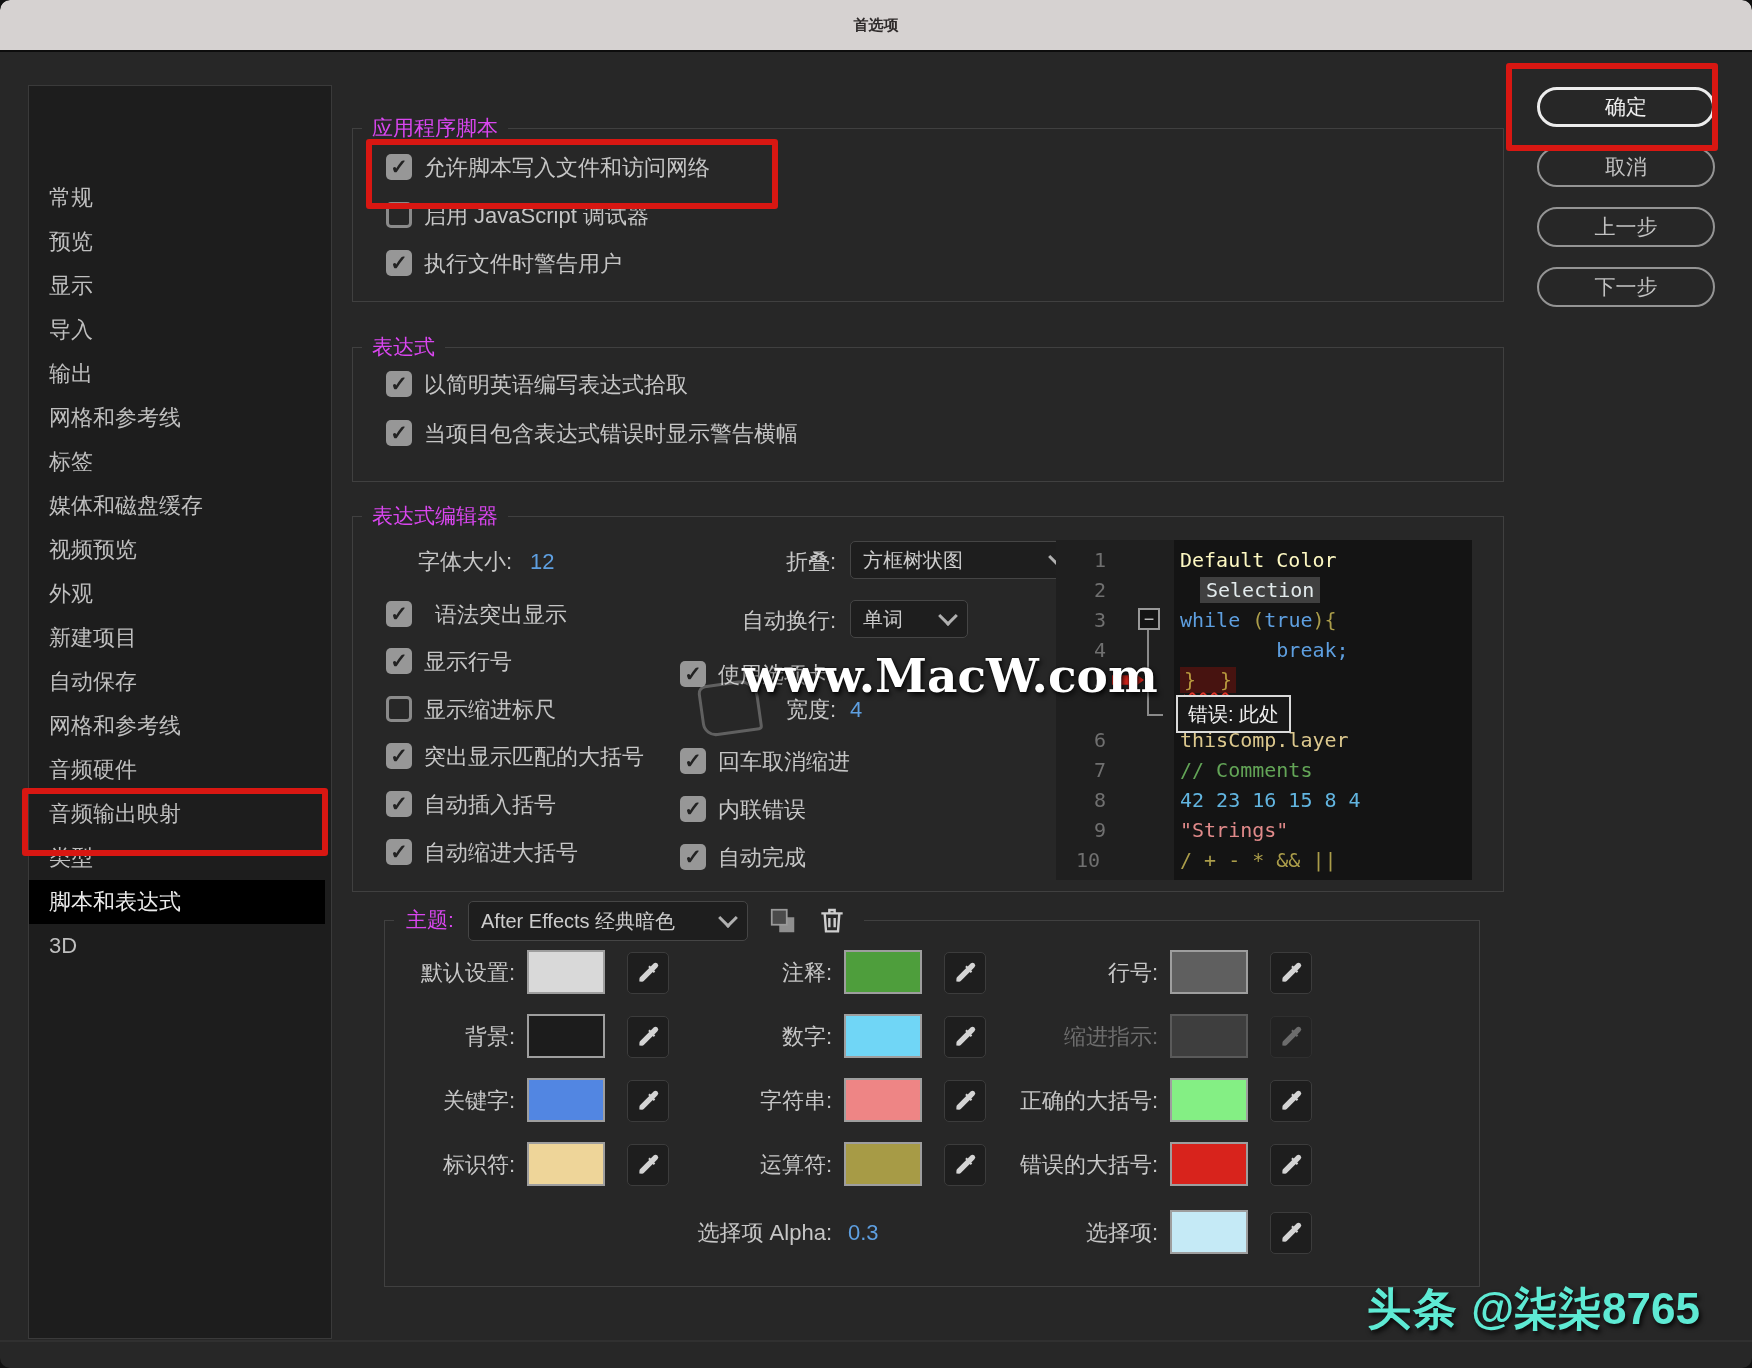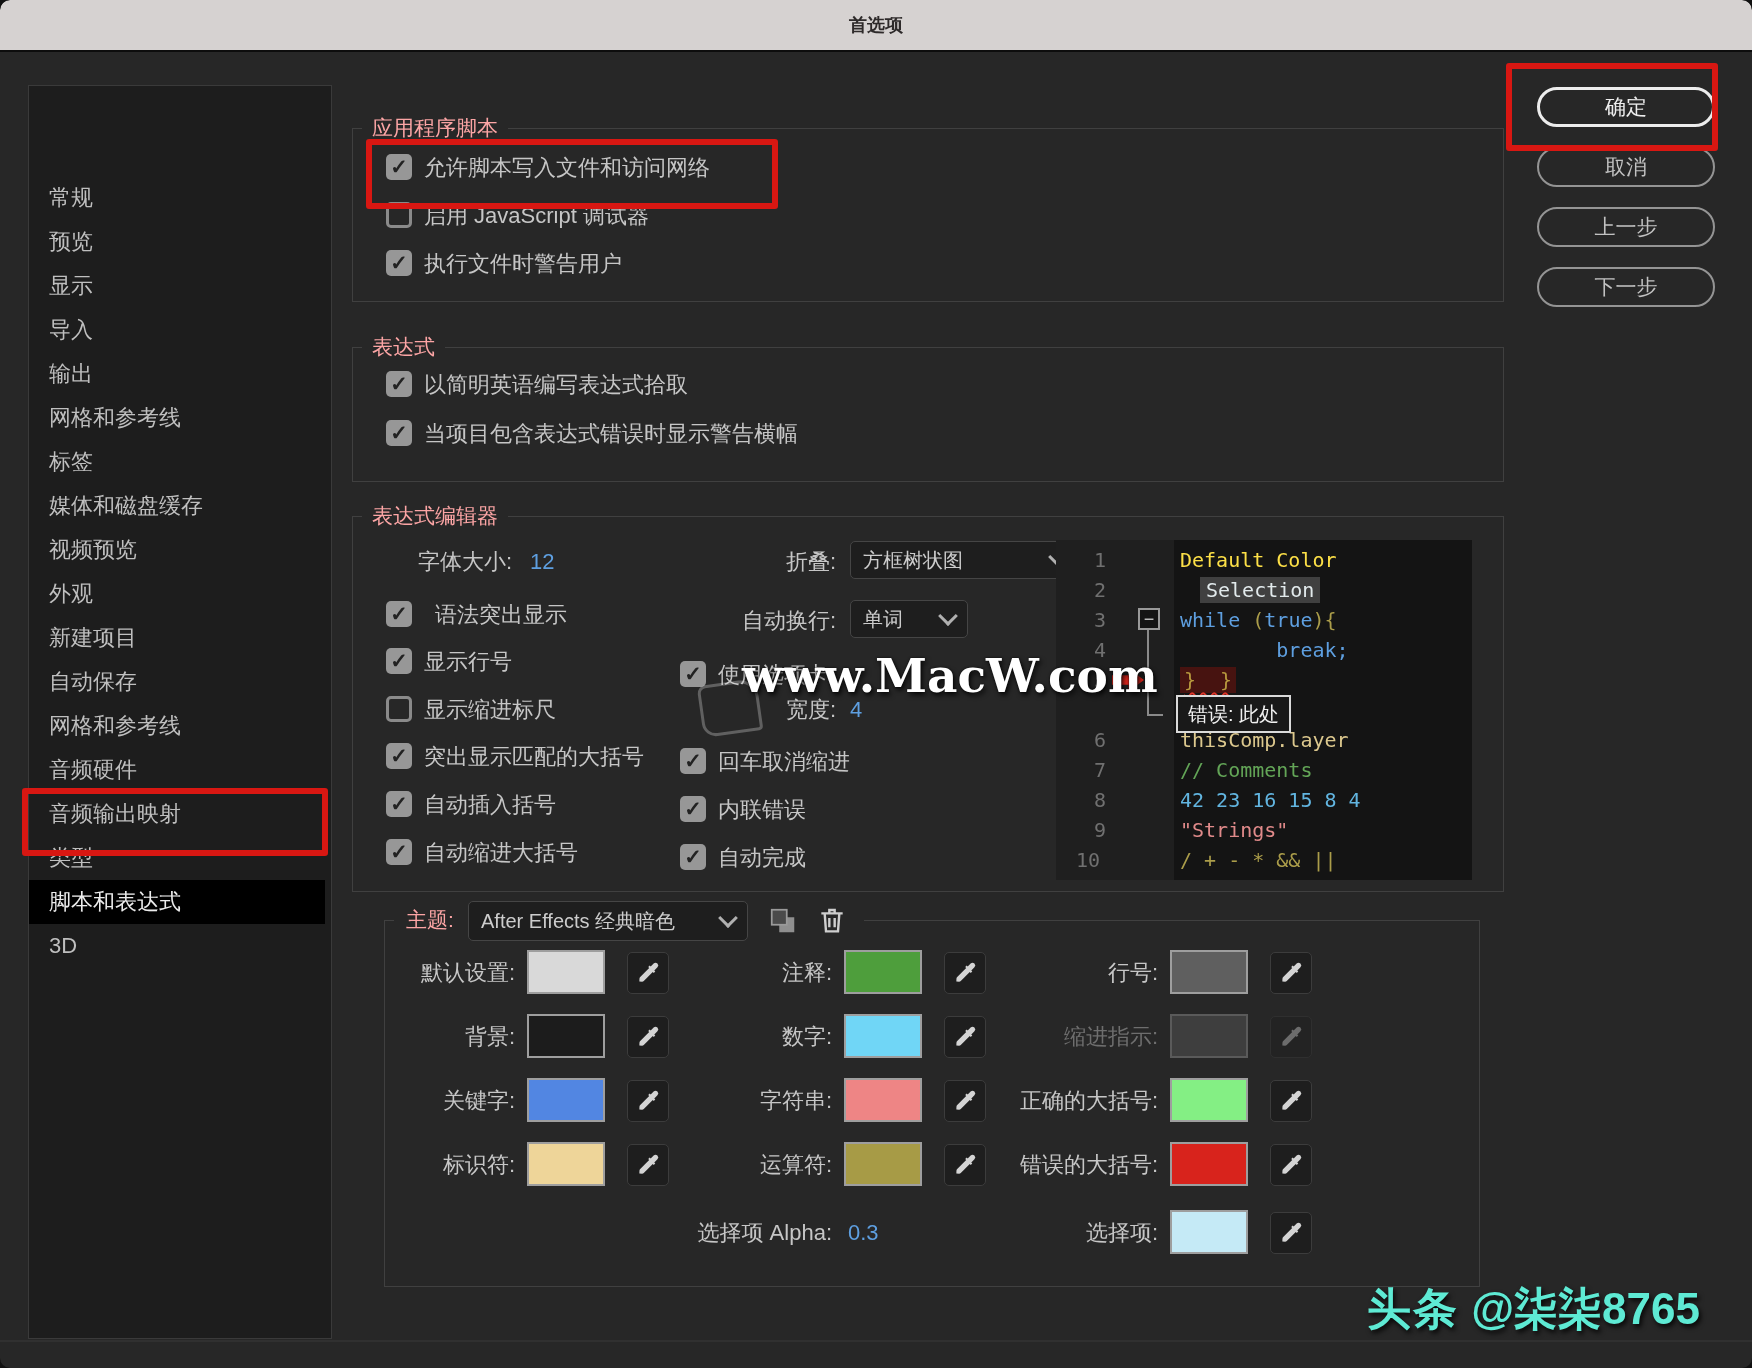--- a/index.html
+++ b/index.html
@@ -2,32 +2,32 @@
 <html><head>
 <meta charset="utf-8">
 <style>
   html,body{margin:0;padding:0;background:#111;}
   .canvas{position:relative;width:1752px;height:1368px;background:#272727;overflow:hidden;
           font-family:"Liberation Sans",sans-serif;border-radius:10px;}
   .abs{position:absolute;}
   
   .titlebar{left:0;top:0;width:1752px;height:50px;background:#d6d2d1;border-bottom:2px solid #0d0d0d;
             border-radius:10px 10px 0 0;display:flex;align-items:center;justify-content:center;}
-  .titlebar .t{font-size:18px;font-weight:600;color:#2e2a2a;}
+  .titlebar .t{font-size:15px;font-weight:600;color:#2e2a2a;}
   
   .sidebar{left:28px;top:85px;width:302px;height:1252px;background:#1d1d1d;border:1px solid #3a3a3a;}
   .side-item{position:absolute;left:0;width:296px;height:44px;line-height:44px;padding-left:20px;
              font-size:22px;color:#bfbfbf;cursor:default;}
   .side-item.sel{background:#000000;color:#ececec;width:276px;}
   
   .redbox{border:6px solid #d81712;border-radius:3px;pointer-events:none;z-index:40;}
   
   .gbox{border:1px solid #404040;}
   .glabel{position:absolute;height:28px;line-height:28px;background:#272727;padding:0 10px;
-          font-size:21px;color:#fca5a5;}
+          font-size:21px;color:#d946ef;}
   
   .cb{width:26px;height:26px;border-radius:5px;box-sizing:border-box;}
   .cb.on{background:#979797;display:flex;align-items:center;justify-content:center;}
   .cb.on .mk{color:#222;font-size:21px;font-weight:bold;line-height:26px;}
   .cb.off{border:3px solid #8a8a8a;background:transparent;}
   .cb-label{height:26px;line-height:27px;font-size:22px;color:#c6c6c6;white-space:nowrap;}
   .rlabel{height:26px;line-height:27px;font-size:22px;color:#c6c6c6;text-align:right;white-space:nowrap;}
   .rlabel.dim{color:#6e6e6e;}
   .bluev{height:26px;line-height:27px;font-size:22px;color:#5e9fe0;}
   
@@ -40,21 +40,21 @@
            color:#c2c2c2;font-size:21px;display:flex;align-items:center;justify-content:center;
            font-family:inherit;box-sizing:border-box;}
   .pillbtn.primary{border:3px solid #ededed;color:#ededed;}
   
   .code-gutter{background:#1f1f1f;}
   .code-area{background:#141414;}
   .lno{position:absolute;width:50px;text-align:right;font-family:"DejaVu Sans Mono",monospace;
        font-size:20px;color:#707070;height:30px;line-height:30px;}
   .cline{position:absolute;left:1180px;height:30px;line-height:30px;font-family:"DejaVu Sans Mono",monospace;
          font-size:20px;white-space:pre;}
-  .tok-def{color:#fde047;text-align:right;} .tok-kw{color:#5e9fe0;} .tok-op{color:#ab9d4a;}
+  .tok-def{color:#fef9c3;text-align:right;} .tok-kw{color:#5e9fe0;} .tok-op{color:#ab9d4a;}
   .tok-id{color:#dcc88e;} .tok-cm{color:#63a557;} .tok-num{color:#62b5e0;}
   .tok-str{color:#e08a8a;}
   .sel-span{background:#404040;color:#e2eaec;padding:1px 6px;margin-left:20px;}
   .err-span{background:#471310;color:#b89a3e;padding:1px 4px;
             text-decoration:underline;text-decoration-style:wavy;text-decoration-color:#e03428;
             text-decoration-thickness:2px;text-underline-offset:5px;}
   .foldbox{width:22px;height:22px;border:2px solid #999;box-sizing:border-box;display:flex;
            align-items:center;justify-content:center;color:#cfcfcf;font-size:18px;line-height:18px;background:#141414;}
   .foldline{width:14px;height:84px;border-left:2px solid #8a8a8a;border-bottom:2px solid #8a8a8a;}
   .errtip{border:2px solid #dadada;background:#191919;color:#f0f0f0;font-size:20px;

